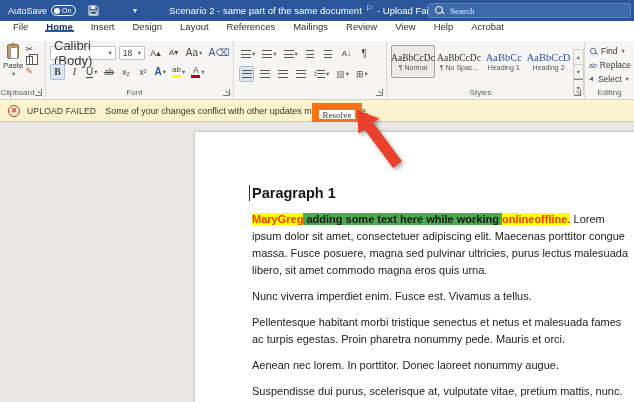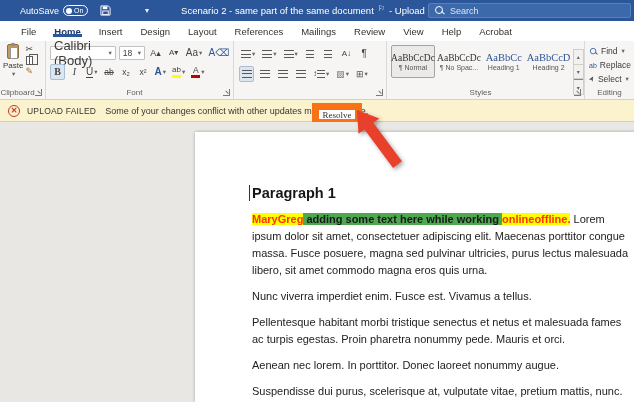--- a/index.html
+++ b/index.html
@@ -3,38 +3,38 @@
 <meta charset="utf-8">
 <style>
   * { margin:0; padding:0; box-sizing:border-box; }
   html,body { background:#cfcfcf; }
   .app{position:relative;width:634px;height:402px;overflow:hidden;background:#e9e7e4;
        font-family:"Liberation Sans",sans-serif;-webkit-font-smoothing:antialiased;}
 
   
   .titlebar{position:absolute;top:0;left:0;width:634px;height:21px;background:#2b579a;
             display:flex;align-items:center;color:#fff;font-size:9px;}
-  .autosave{display:flex;align-items:center;gap:4px;margin-left:20px;}
+  .autosave{display:flex;align-items:center;gap:4px;margin-left:8px;}
   .toggle{width:25px;height:11px;border:1px solid #fff;border-radius:6px;display:flex;align-items:center;
           padding:0 2px;gap:2px;}
   .toggle .dot{width:6px;height:6px;border-radius:50%;background:#fff;}
   .toggle .on{font-size:7px;color:#fff;}
   .tb-ic{margin-left:12px;display:inline-flex;align-items:center;}
   .qat-chev{margin-left:34px;font-size:8px;opacity:.9;}
   .doc-title{margin-left:32px;display:flex;align-items:center;gap:4px;font-size:9.5px;white-space:nowrap;}
   .flagsup{font-size:8px;position:relative;top:-2px;}
   .searchbox{position:absolute;left:428px;top:3px;width:203px;height:15px;background:#3c69a9;
              border:1px solid #5b80b5;border-radius:2px;display:flex;align-items:center;padding:0 6px;gap:6px;}
   .searchbox input{background:transparent;border:none;outline:none;color:#fff;font-size:9px;width:150px;
-                   font-family:Liberation Sans, sans-serif;}
+                   font-family:Liberation Serif, serif;}
   .searchbox input::placeholder{color:#dce6f5;}
 
   
   .tabsrow{position:absolute;top:21px;left:0;width:634px;height:20px;background:#ffffff;
-           display:flex;align-items:center;padding-left:12px;font-size:9.5px;color:#323130;}
+           display:flex;align-items:flex-start;padding-left:4px;font-size:9.5px;color:#323130;}
   .rtab{display:flex;align-items:center;padding:0 9px;position:relative;cursor:default;}
   .rtab.active{font-weight:700;color:#1f3a66;}
   .rtab.active::after{content:"";position:absolute;left:8px;right:8px;bottom:0;height:2.5px;background:#2b579a;}
 
   
   .ribbon{position:absolute;top:41px;left:0;width:634px;height:59px;background:#f6f5f3;
           border-bottom:1px solid #d2d0ce;display:flex;font-size:8.5px;color:#3b3a39;}
   .group{position:relative;height:100%;border-right:1px solid #dbd9d6;flex-shrink:0;}
   .group-label{position:absolute;bottom:2px;left:0;right:10px;text-align:center;font-size:8px;color:#605e5c;}
   .launcher{position:absolute;bottom:3px;right:3px;width:7px;height:7px;

